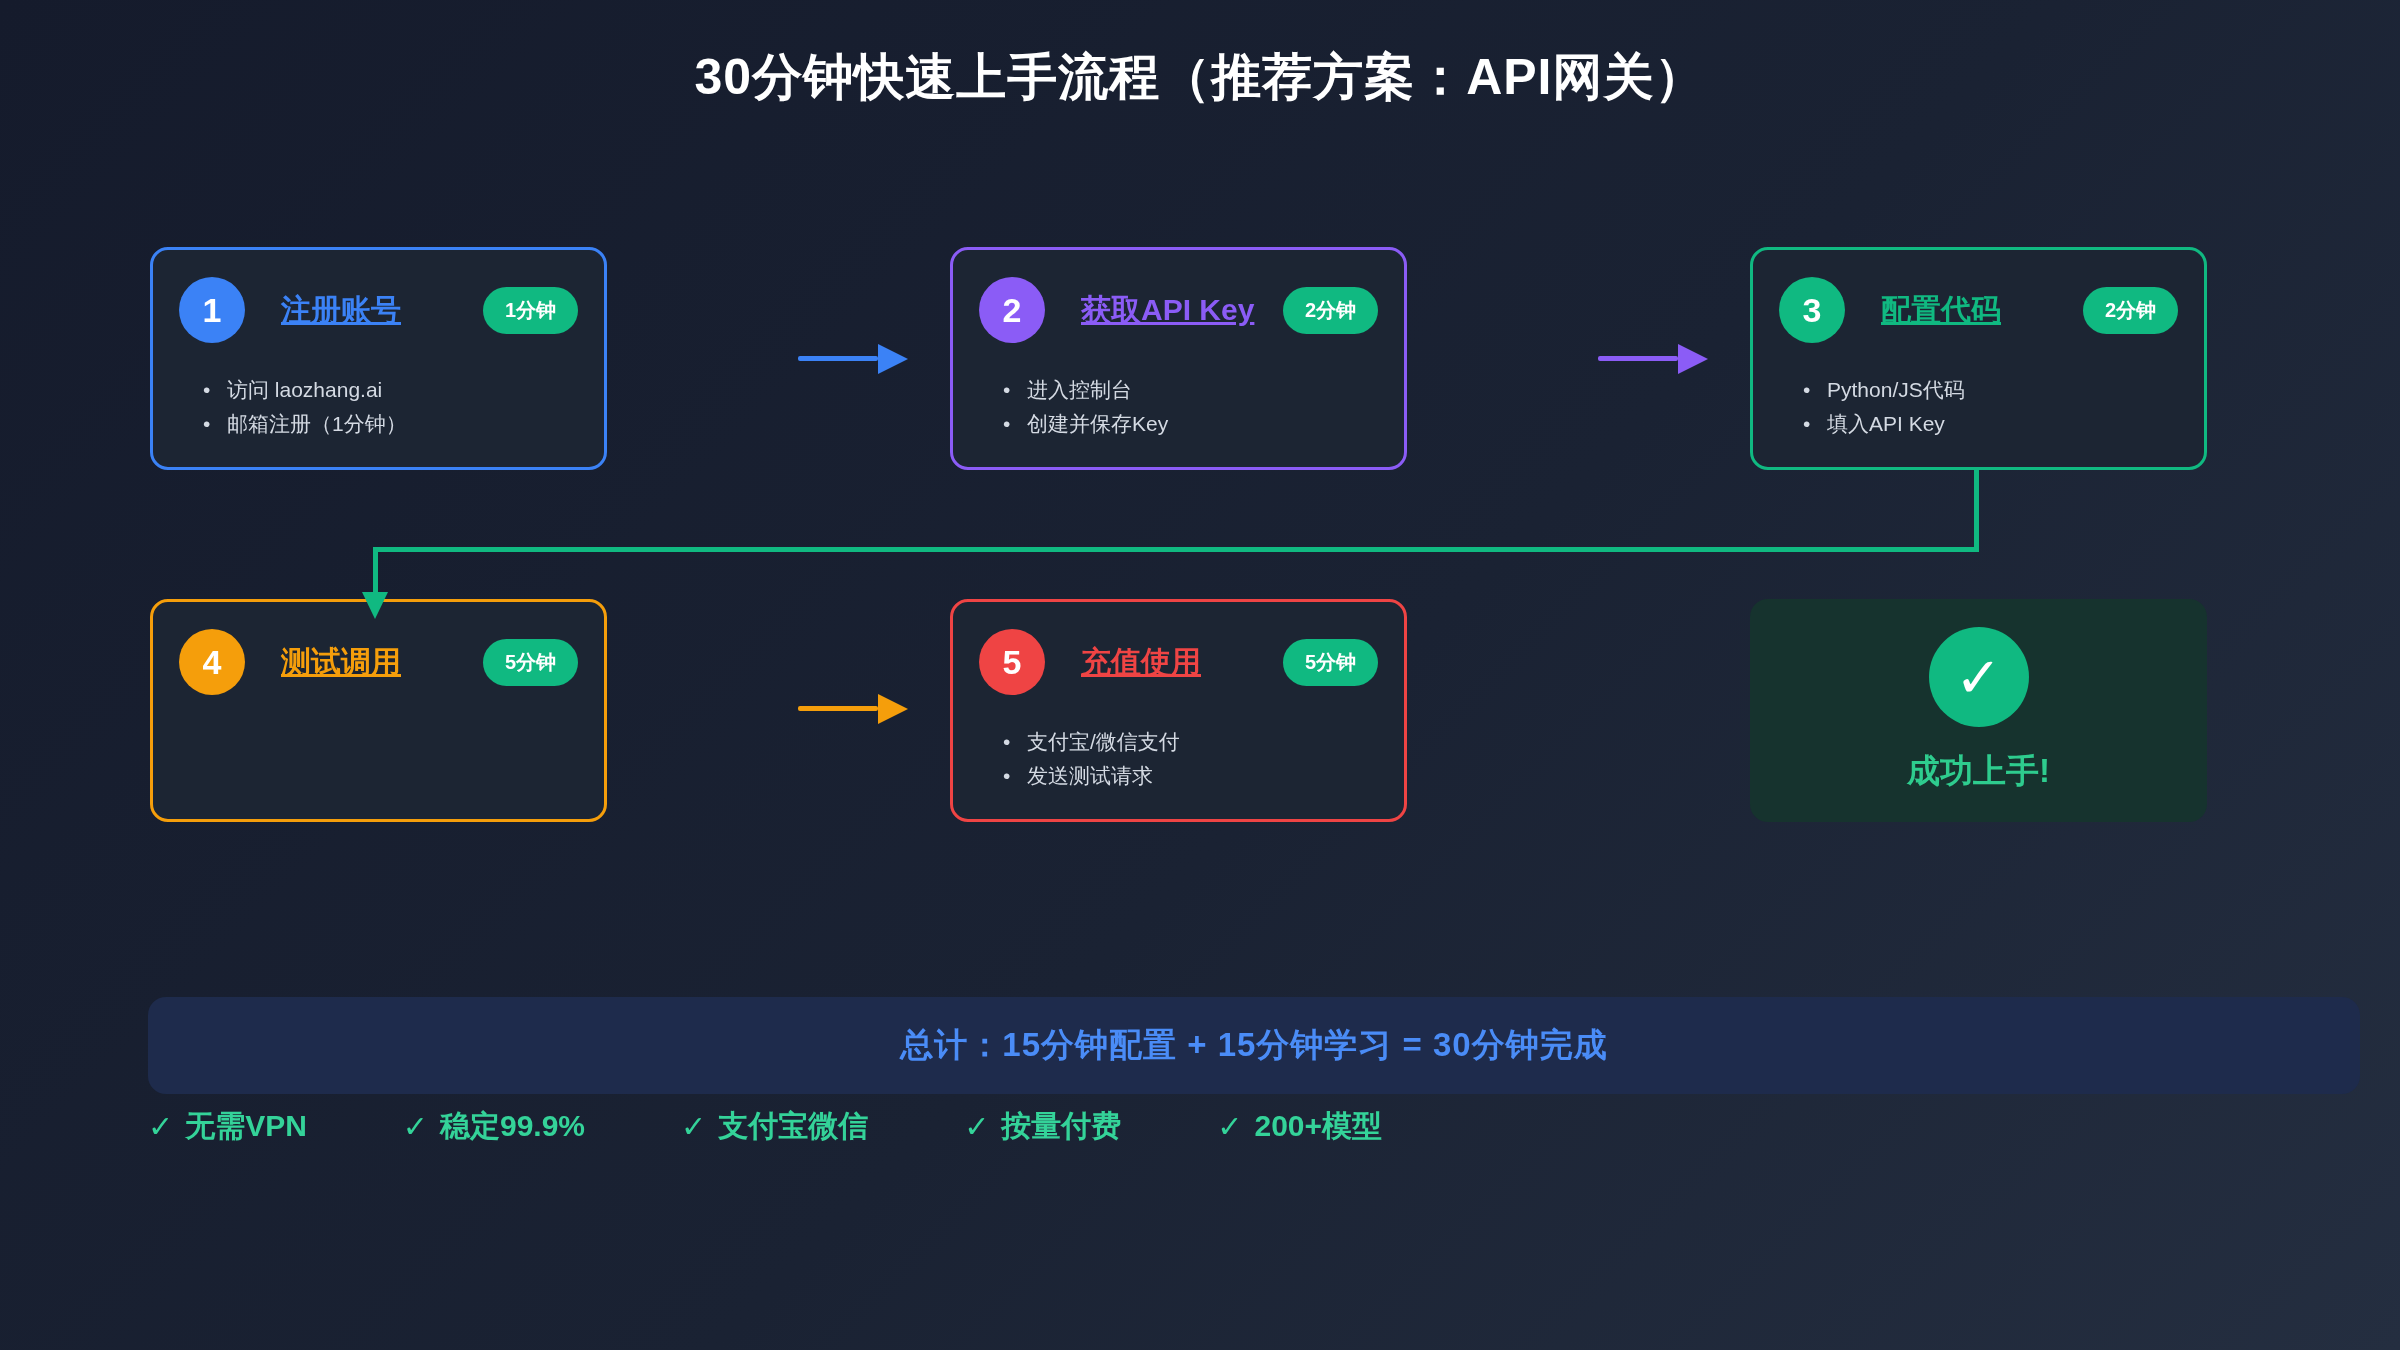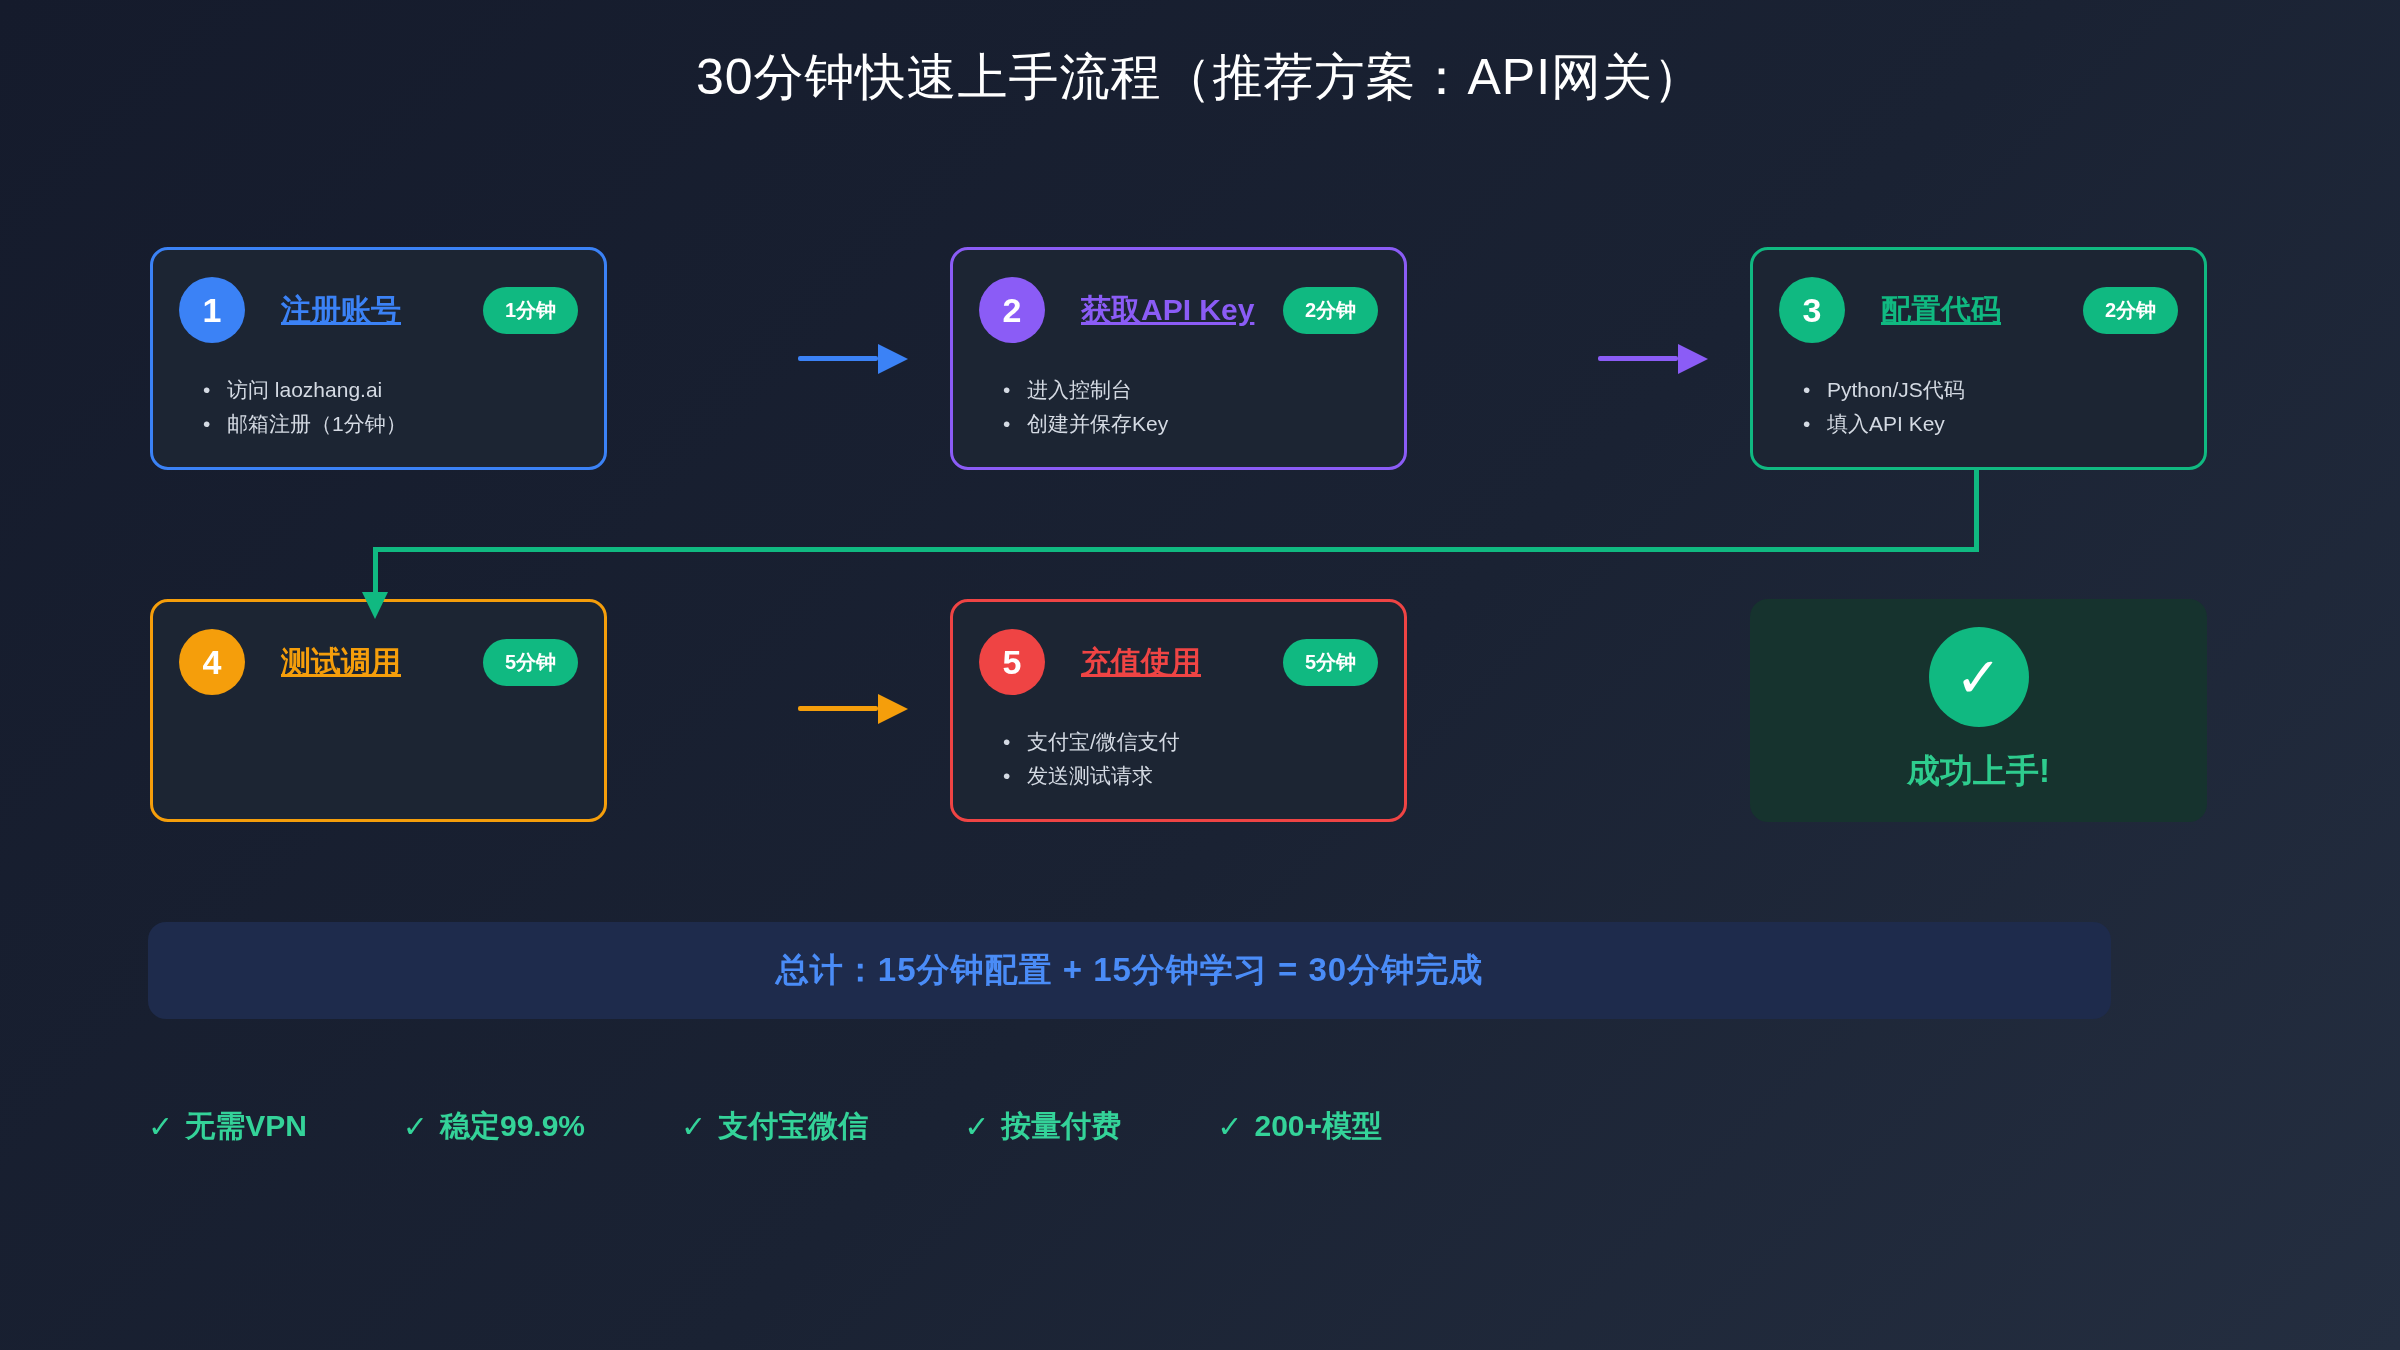--- a/index.html
+++ b/index.html
@@ -9,21 +9,21 @@
     --success_circle:#10b981; --feature_text:#34d399; --title_text:#ffffff;
   }
   html,body{margin:0;padding:0;}
   body{font-family:"Liberation Sans","DejaVu Sans",sans-serif;}
   #canvas{
     position:relative; width:2400px; height:1350px; overflow:hidden;
     background:linear-gradient(135deg,var(--page_bg_start) 0%,var(--page_bg_mid) 55%,var(--page_bg_end) 100%);
   }
   .page-title{
     position:absolute; top:44px; left:0; width:100%; text-align:center;
-    font-size:50px; font-weight:400; color:var(--title_text); letter-spacing:1px;
+    font-size:50px; font-weight:700; color:var(--title_text); letter-spacing:1px;
   }
   
   .step-card{
     position:absolute; width:457px; height:223px; box-sizing:border-box;
     background:var(--card_bg); border:3px solid var(--accent); border-radius:18px;
     padding:27px 26px 0 26px; z-index:1;
   }
   #card-1{left:150px; top:247px;}
   #card-2{left:950px; top:247px;}
   #card-3{left:1750px; top:247px;}
@@ -70,21 +70,21 @@
   #conn-v1{left:1974px; top:470px; width:5px; height:81px;}
   #conn-h {left:373px;  top:547px; width:1606px; height:5px;}
   #conn-v2{left:373px;  top:547px; width:5px; height:50px;}
   #conn-head{
     position:absolute; left:362px; top:592px; width:0; height:0; z-index:3;
     border-top:27px solid var(--accent);
     border-left:13px solid transparent; border-right:13px solid transparent;
   }
   
   .summary-bar{
-    position:absolute; left:148px; top:922px; width:1963px; height:97px;
+    position:absolute; left:148px; top:997px; width:2212px; height:97px;
     background:var(--summary_bg); border-radius:18px;
     display:flex; align-items:center; justify-content:center;
   }
   .summary-text{color:var(--summary_text); font-size:33px; font-weight:700; letter-spacing:1px;}
   
   .features-row{position:absolute; left:148px; top:1106px; display:flex; gap:96px;}
   .feature-item{display:flex; align-items:center; gap:12px; color:var(--feature_text); font-size:30px; font-weight:700; white-space:nowrap;}
   .feature-check{font-size:30px; font-weight:700;}
 </style>
 </head>

